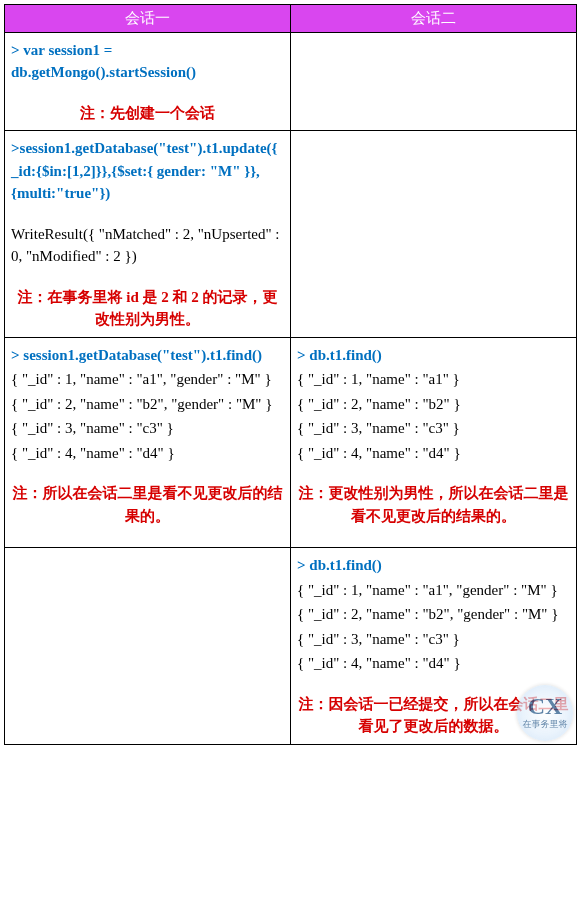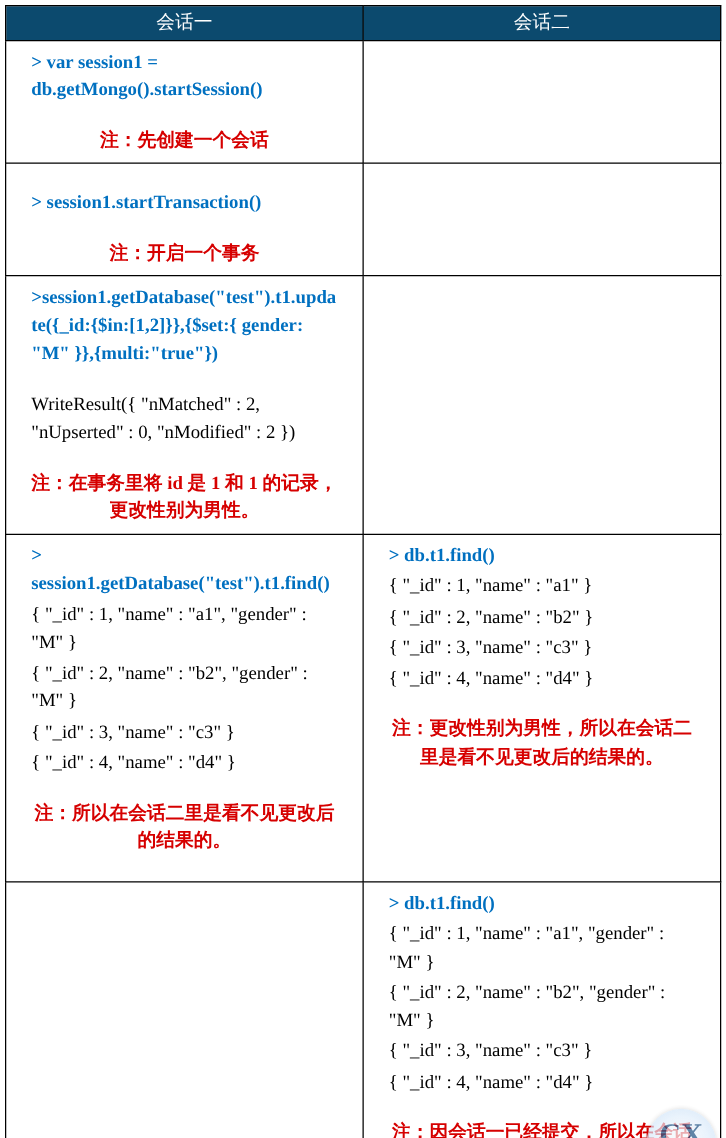--- a/index.html
+++ b/index.html
@@ -14,25 +14,25 @@
     position: relative;
   }
   table {
     border-collapse: collapse;
     width: 100%;
     table-layout: fixed;
   }
   th, td {
     border: 1px solid #000;
     vertical-align: top;
-    padding: 4px 20px;
+    padding: 4px 6px;
     word-wrap: break-word;
   }
   th {
-    background: #0c4a6e;
+    background: #d946ef;
     color: #fff;
     font-weight: normal;
     text-align: center;
     padding: 2px 0;
   }
   .code-blue {
     color: #0070c0;
     font-weight: bold;
   }
   .note {
@@ -80,37 +80,28 @@
 
     <tr>
       <td>
         <div class="block code-blue">&gt; var session1 = db.getMongo().startSession()</div>
         <div class="spacer"></div>
         <div class="block note">注：先创建一个会话</div>
       </td>
       <td></td>
     </tr>
 
-    <tr>
-      <td>
-        <div class="spacer"></div>
-        <div class="block code-blue">&gt; session1.startTransaction()</div>
-        <div class="spacer"></div>
-        <div class="block note">注：开启一个事务</div>
-      </td>
-      <td></td>
-    </tr>
 
     <tr>
       <td>
         <div class="block code-blue">&gt;session1.getDatabase("test").t1.update({_id:{$in:[1,2]}},{$set:{ gender: "M" }},{multi:"true"})</div>
         <div class="spacer"></div>
         <div class="block plain">WriteResult({ "nMatched" : 2, "nUpserted" : 0, "nModified" : 2 })</div>
         <div class="spacer"></div>
-        <div class="block note">注：在事务里将 id 是 1 和 1 的记录，更改性别为男性。</div>
+        <div class="block note">注：在事务里将 id 是 2 和 2 的记录，更改性别为男性。</div>
       </td>
       <td></td>
     </tr>
 
     <tr>
       <td>
         <div class="block code-blue">&gt; session1.getDatabase("test").t1.find()</div>
         <div class="block plain">{ "_id" : 1, "name" : "a1", "gender" : "M" }</div>
         <div class="block plain">{ "_id" : 2, "name" : "b2", "gender" : "M" }</div>
         <div class="block plain">{ "_id" : 3, "name" : "c3" }</div>

